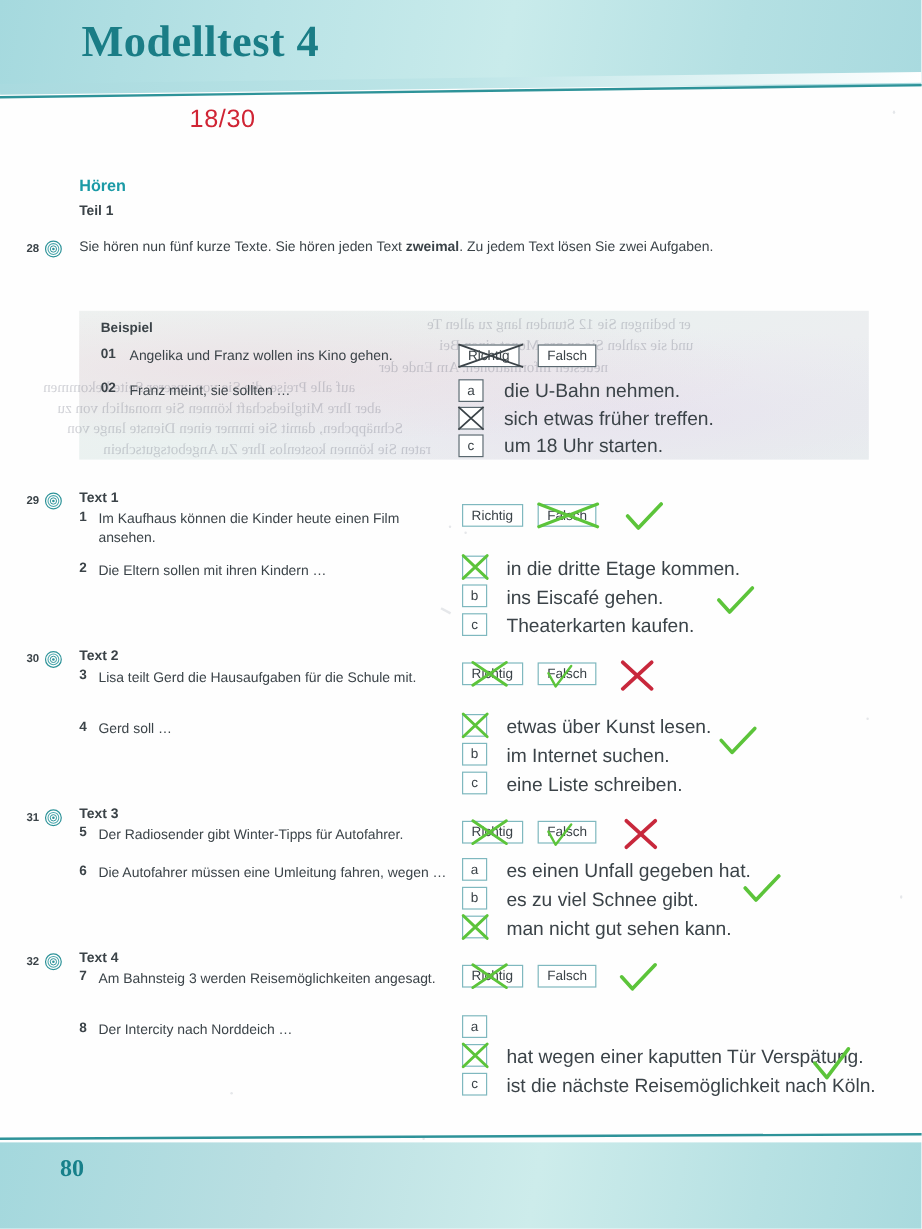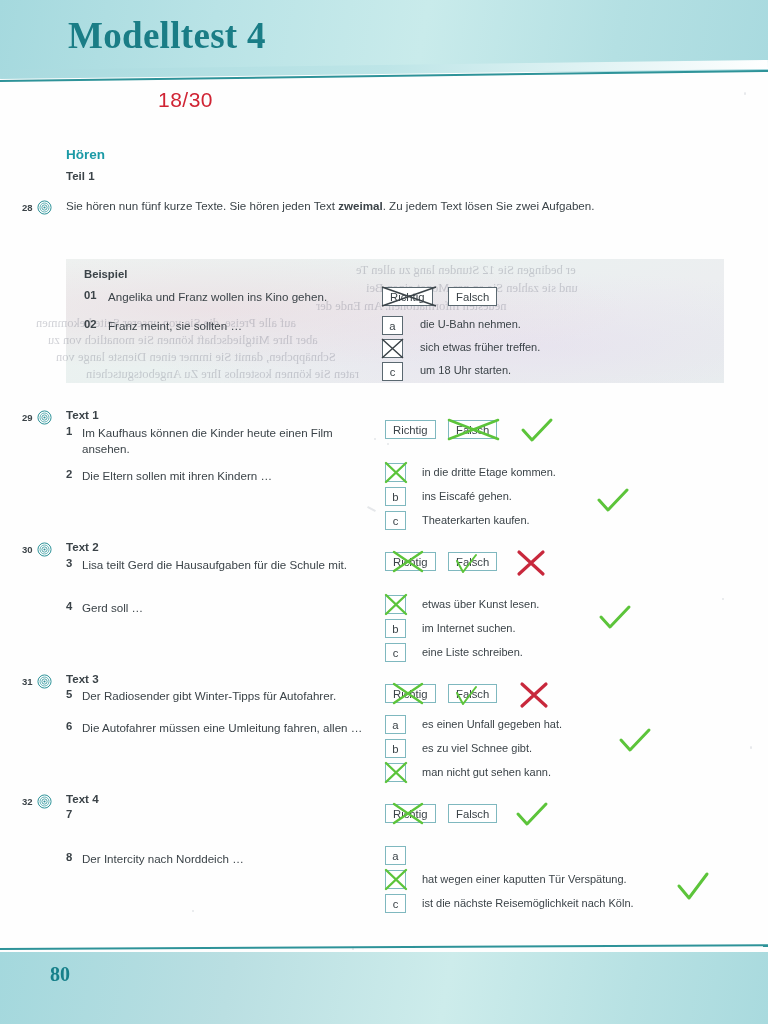--- a/index.html
+++ b/index.html
@@ -91,21 +91,21 @@
   .rf-box.dark { border-color: #5a6870; }
 
   
   .opt-box {
     position: absolute; width: 21px; height: 19px;
     border: 1px solid #7fb8bf; background: #fff;
     display: flex; align-items: center; justify-content: center;
     font-size: 11.3px; color: #3b4348;
   }
   .opt-box.dark { border-color: #5a6870; }
-  .opt-text { position: absolute; font-size: 11px; color: #3b4348; }
+  .opt-text { position: absolute; font-size: 16px; color: #3b4348; }
 
   
   .mark { position: absolute; pointer-events: none; }
   .mark svg { display: block; overflow: visible; }
 
   
   .footer-rule {
     position: absolute; bottom: 74px; left: 0; width: 772px; height: 2px;
     background: #2e9399; transform: rotate(-0.28deg); transform-origin: left center;
   }
@@ -314,21 +314,21 @@
   </div>
   <div class="mark" style="top:680px; left:518px;">
     <svg width="32" height="30">
         <path d="M4,4 L28,26 M28,4 L4,26" stroke="#c8283c" stroke-width="3.2" fill="none" stroke-linecap="round"></path>
       </svg>
   </div>
 
   <div class="qnum" style="top:720px; left:66px;">6</div>
   <div class="qtext" style="top:720px; left:82px; width:295px;">
     <span>Die Autofahrer müssen eine Umleitung fahren,</span>
-    <span>allen …</span>
+    <span>wegen …</span>
   </div>
   <div class="opt-box" style="top:715px; left:385px;">a</div>
   <div class="opt-text" style="top:718px; left:422px;">es einen Unfall gegeben hat.</div>
   <div class="opt-box" style="top:739px; left:385px;">b</div>
   <div class="opt-text" style="top:742px; left:422px;">es zu viel Schnee gibt.</div>
   <div class="opt-box" style="top:763px; left:385px;"></div>
   <div class="mark" style="top:760px; left:383px;">
     <svg width="26" height="25">
         <path d="M3,3 L23,22 M23,3 L3,22" stroke="#5cc43a" stroke-width="2.4" fill="none" stroke-linecap="round"></path>
       </svg>
@@ -345,20 +345,24 @@
     <svg class="cd-icon" viewBox="0 0 24 24">
       <circle cx="12" cy="12" r="10.5" fill="none" stroke="#2e9399" stroke-width="1.6"></circle>
       <circle cx="12" cy="12" r="7.2" fill="none" stroke="#4aa8ad" stroke-width="1.4"></circle>
       <circle cx="12" cy="12" r="4.2" fill="none" stroke="#2e9399" stroke-width="1.3"></circle>
       <circle cx="12" cy="12" r="1.7" fill="#2e9399"></circle>
     </svg>
   </div>
   <div class="text-label" style="top:792px; left:66px;">Text 4</div>
 
   <div class="qnum" style="top:808px; left:66px;">7</div>
+  <div class="qtext" style="top:808px; left:82px; width:290px;">
+    <span>Am Bahnsteig 3 werden Reisemöglichkeiten</span>
+    <span>angesagt.</span>
+  </div>
   <div class="rf-box" style="top:804px; left:385px;">Richtig</div>
   <div class="rf-box" style="top:804px; left:448px;">Falsch</div>
   <div class="mark" style="top:801px; left:391px;">
     <svg width="34" height="25">
         <path d="M3,3 L31,22 M31,3 L3,22" stroke="#5cc43a" stroke-width="2.4" fill="none" stroke-linecap="round"></path>
       </svg>
   </div>
   <div class="mark" style="top:802px; left:515px;">
     <svg width="34" height="26">
         <path d="M3,12 L12,22 L31,2" stroke="#5cc43a" stroke-width="3" fill="none" stroke-linecap="round" stroke-linejoin="round"></path>

